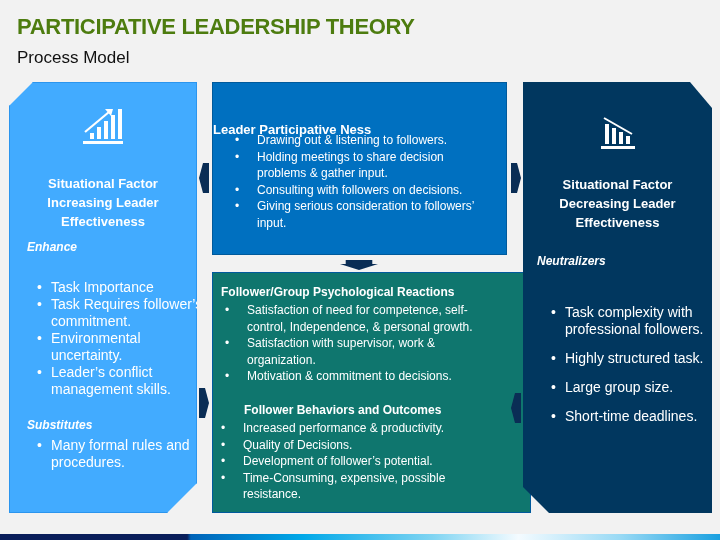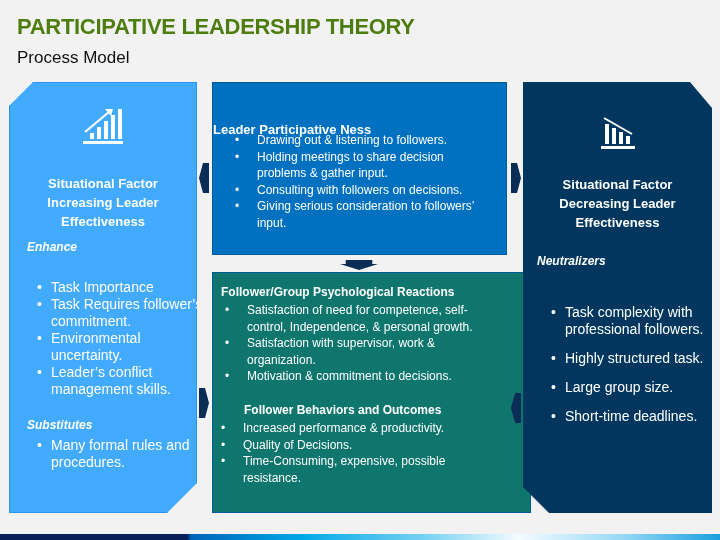--- a/index.html
+++ b/index.html
@@ -90,20 +90,21 @@
   <div class="center-sub" style="top:12px;">Follower/Group Psychological Reactions</div>
   <ul class="clist" style="left:12px; top:29px; width:280px;">
     <li>Satisfaction of need for competence, self-control, Independence, &amp; personal growth.</li>
     <li>Satisfaction with supervisor, work &amp; organization.</li>
     <li>Motivation &amp; commitment to decisions.</li>
   </ul>
   <div class="center-sub" style="top:130px;margin-left:23px;">Follower Behaviors and Outcomes</div>
   <ul class="clist" style="left:8px; top:147px; width:270px;">
     <li>Increased performance &amp; productivity.</li>
     <li>Quality of Decisions.</li>
+    <li>Development of follower’s potential.</li>
     <li>Time-Consuming, expensive, possible resistance.</li>
   </ul>
 </div>
 
 <div class="panel right-panel">
   <div class="icon-wrap" style="top:34px;">
     <svg width="36" height="34" viewBox="0 0 36 34">
       <rect x="1" y="30" width="34" height="3" fill="#fff"></rect>
       <rect x="5" y="8" width="4" height="20" fill="#fff"></rect>
       <rect x="12" y="12" width="4" height="16" fill="#fff"></rect>

